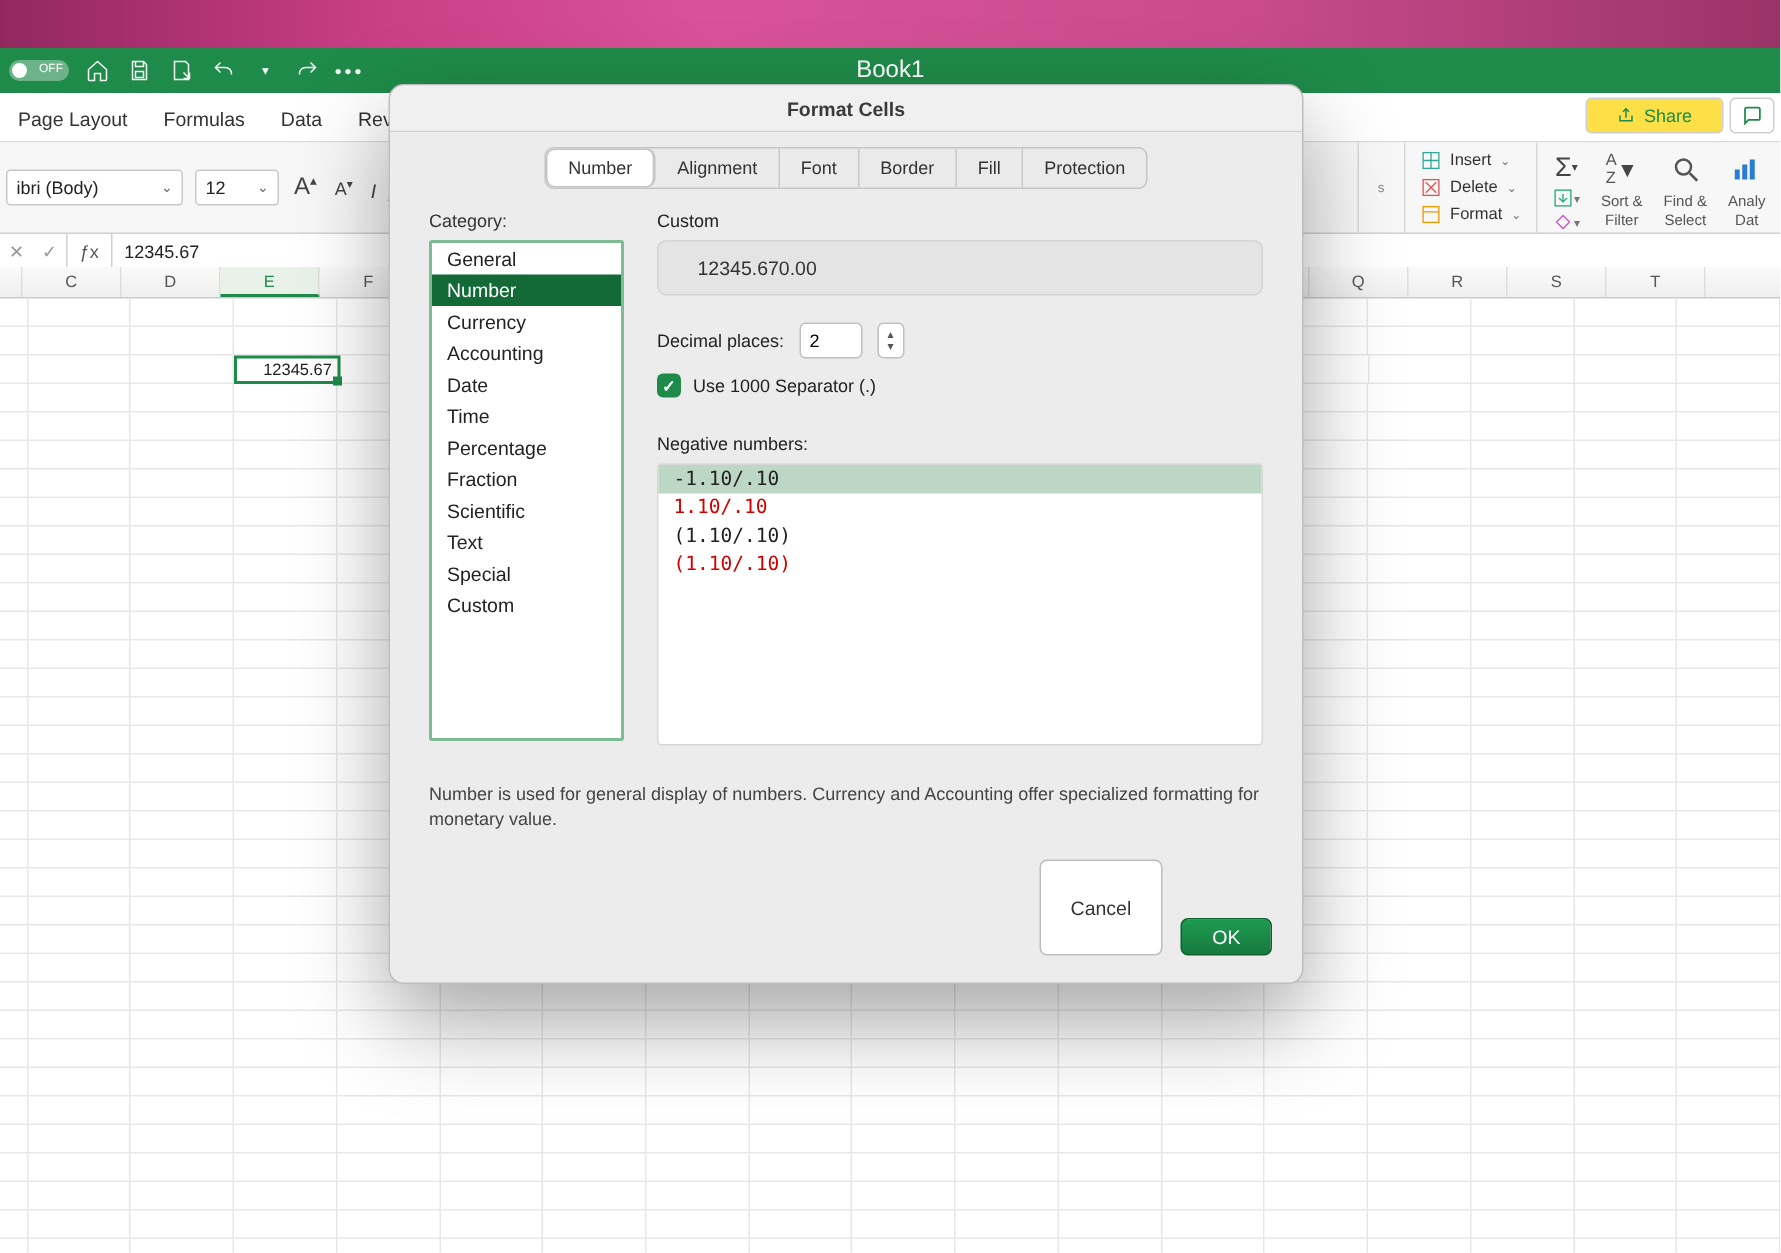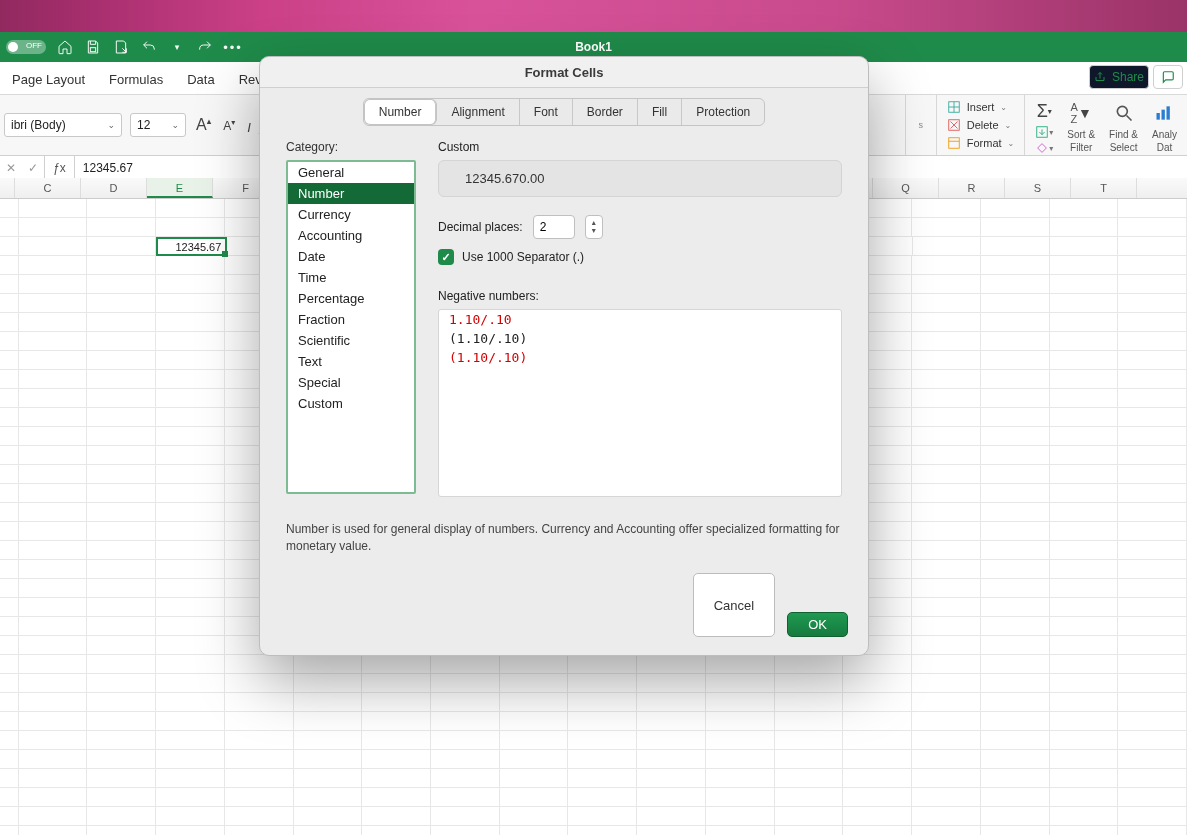--- a/index.html
+++ b/index.html
@@ -43,34 +43,34 @@
   }
   .white-icon {
     width:18px; height:18px; display:inline-flex;
     align-items:center; justify-content:center;
     color:#fff; opacity:.95;
   }
   .white-icon svg{width:16px;height:16px;stroke:#fff;fill:none;stroke-width:1.5}
   .titlebar-icons{display:flex;gap:10px;margin-left:10px;align-items:center}
   .titlebar-book{
     position:absolute; left:50%; transform:translateX(-50%);
-    font-size:12px; font-weight:700;
+    font-size:16px; font-weight:400;
   }
   
   .ribbon-tabs{
     height:32px; background:#fff; border-bottom:1px solid #d9d9d9;
     display:flex; align-items:flex-end; padding-left:0;
     position:relative;
   }
   .ribbon-tab{padding:6px 12px 7px;font-size:13px;color:#333}
   .share-btn{
     position:absolute; right:38px; top:3px;
     border:1px solid #cfcfcf; border-radius:4px;
-    padding:4px 4px; font-size:12px; color:#1f8b4a;
-    display:flex; gap:6px; align-items:center; background:#0f172a;
+    padding:4px 20px; font-size:12px; color:#1f8b4a;
+    display:flex; gap:6px; align-items:center; background:#fde047;
   }
   .comment-bubble{
     position:absolute; right:4px; top:3px;
     border:1px solid #cfcfcf; border-radius:4px;
     padding:4px 6px; color:#1f8b4a; background:#fff;
     display:flex; align-items:center;
   }
   
   .ribbon{
     height:60px; background:#f7f7f7;
@@ -1202,20 +1202,21 @@
           </div>
       </div>
 
       <div class="chk-row">
         <div class="chk">✓</div>
         <span>Use 1000 Separator (.)</span>
       </div>
 
       <div class="neg-label">Negative numbers:</div>
       <div class="neg-list" id="neg-list">
+          <div class="neg-item sel">-1.10/.10</div>
           <div class="neg-item red">1.10/.10</div>
           <div class="neg-item">(1.10/.10)</div>
           <div class="neg-item red">(1.10/.10)</div>
         </div>
     </div>
   </div>
 
   <div class="desc">Number is used for general display of numbers.  Currency and Accounting offer specialized formatting for monetary value.</div>
 
   <div class="dlg-buttons">

